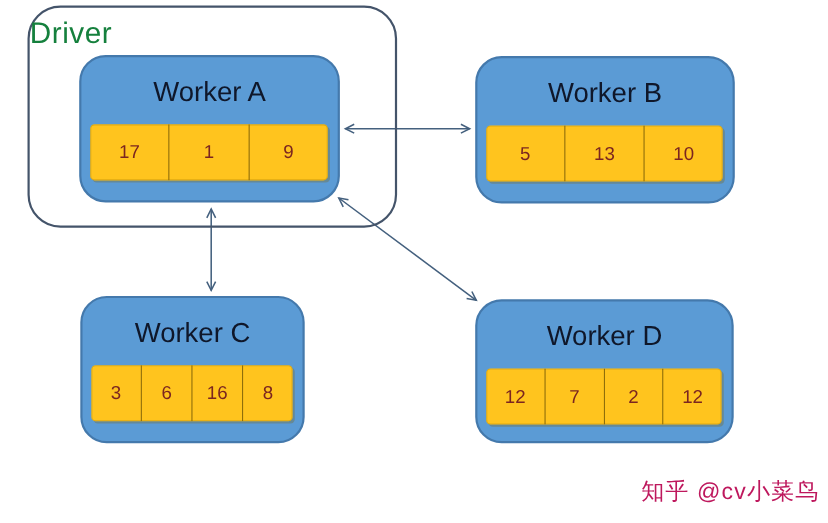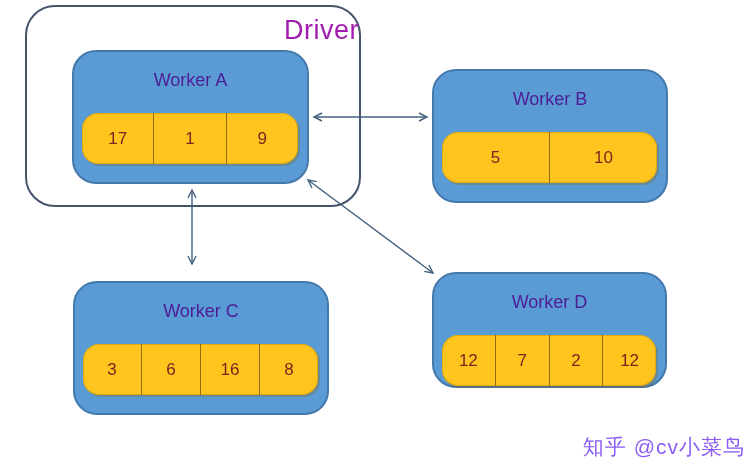--- a/index.html
+++ b/index.html
@@ -9,52 +9,52 @@
     font-family:"Liberation Sans", sans-serif;
   }
   .arrows-layer { position:absolute; left:0; top:0; width:753px; height:475px; pointer-events:none; }
 
   .driver-box {
     position:absolute; left:25px; top:5px; width:336px; height:202px;
     border:2.5px solid #44546A; border-radius:30px;
     background:transparent; box-sizing:border-box;
   }
   .driver-label {
-    position:absolute; left:0; right:0; top:8px; text-align:right;
-    font-size:27px; color:#a21caf; letter-spacing:0.5px;
+    position:absolute; left:0; right:0; top:8px; text-align:left;
+    font-size:27px; color:#15803d; letter-spacing:0.5px;
   }
 
   .worker-box {
     position:absolute; box-sizing:border-box;
     background:#5B9BD5; border:2px solid #4479AC; border-radius:24px;
   }
   .worker-a { left:72px;  top:50px;  width:237px; height:134px; }
-  .worker-b { left:432px; top:51px;  width:236px; height:134px;margin-top:18px; }
-  .worker-c { left:73px;  top:281px; width:256px; height:134px; }
-  .worker-d { left:432px; top:272px; width:235px; height:116px; }
+  .worker-b { left:432px; top:51px;  width:236px; height:134px; }
+  .worker-c { left:73px;  top:269px; width:204px; height:134px; }
+  .worker-d { left:432px; top:272px; width:235px; height:131px; }
 
   .worker-title {
     position:absolute; left:0; right:0; top:18px; text-align:center;
-    font-size:18px; color:#4c1d95;
+    font-size:25px; color:#0f172a;
   }
   .cell-strip {
     position:absolute; left:8px; right:9px; top:61px; height:51px;
-    background:#FFC41E; border-radius:16px; display:flex;
+    background:#FFC41E; border-radius:4px; display:flex;
     box-shadow: inset 0 0 0 1px rgba(176,132,0,0.40), 2px 2px 0 rgba(125,95,10,0.30);
     overflow:hidden;
   }
   .cell {
     flex:1 1 0; display:flex; align-items:center; justify-content:center;
     font-size:17px; color:#7B2520; border-right:1px solid #8F6E0A;
   }
   .cell:last-child { border-right:none; }
 
   .watermark {
     position:absolute; right:8px; bottom:14px;
-    font-size:21px; color:#8b5cf6; letter-spacing:1px;
+    font-size:21px; color:#be185d; letter-spacing:1px;
   }
 </style>
 </head>
 <body>
 
 <div class="canvas">
 
   <svg class="arrows-layer" width="753" height="475" viewBox="0 0 753 475" xmlns="http://www.w3.org/2000/svg">
     <defs>
       <marker id="ah" markerWidth="12" markerHeight="12" refX="9" refY="5" orient="auto-start-reverse" markerUnits="userSpaceOnUse">
@@ -76,20 +76,21 @@
       <div class="cell">17</div>
       <div class="cell">1</div>
       <div class="cell">9</div>
     </div>
   </div>
 
   <div class="worker-box worker-b">
     <div class="worker-title">Worker B</div>
     <div class="cell-strip">
       <div class="cell">5</div>
+      <div class="cell">13</div>
       <div class="cell">10</div>
     </div>
   </div>
 
   <div class="worker-box worker-c">
     <div class="worker-title">Worker C</div>
     <div class="cell-strip">
       <div class="cell">3</div>
       <div class="cell">6</div>
       <div class="cell">16</div>

